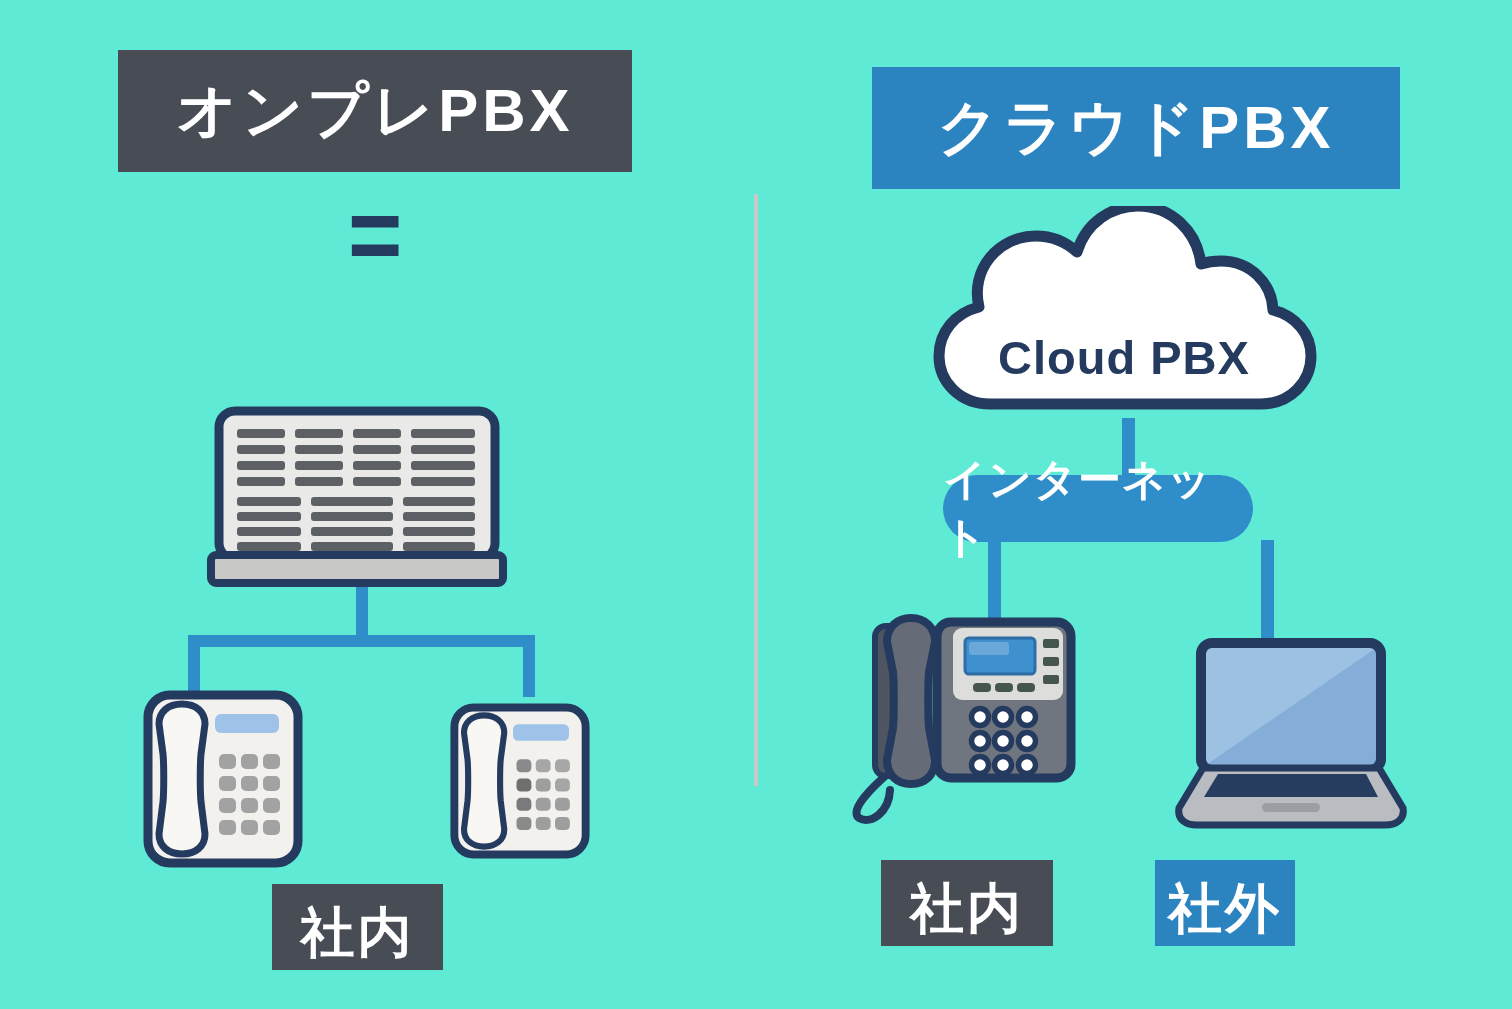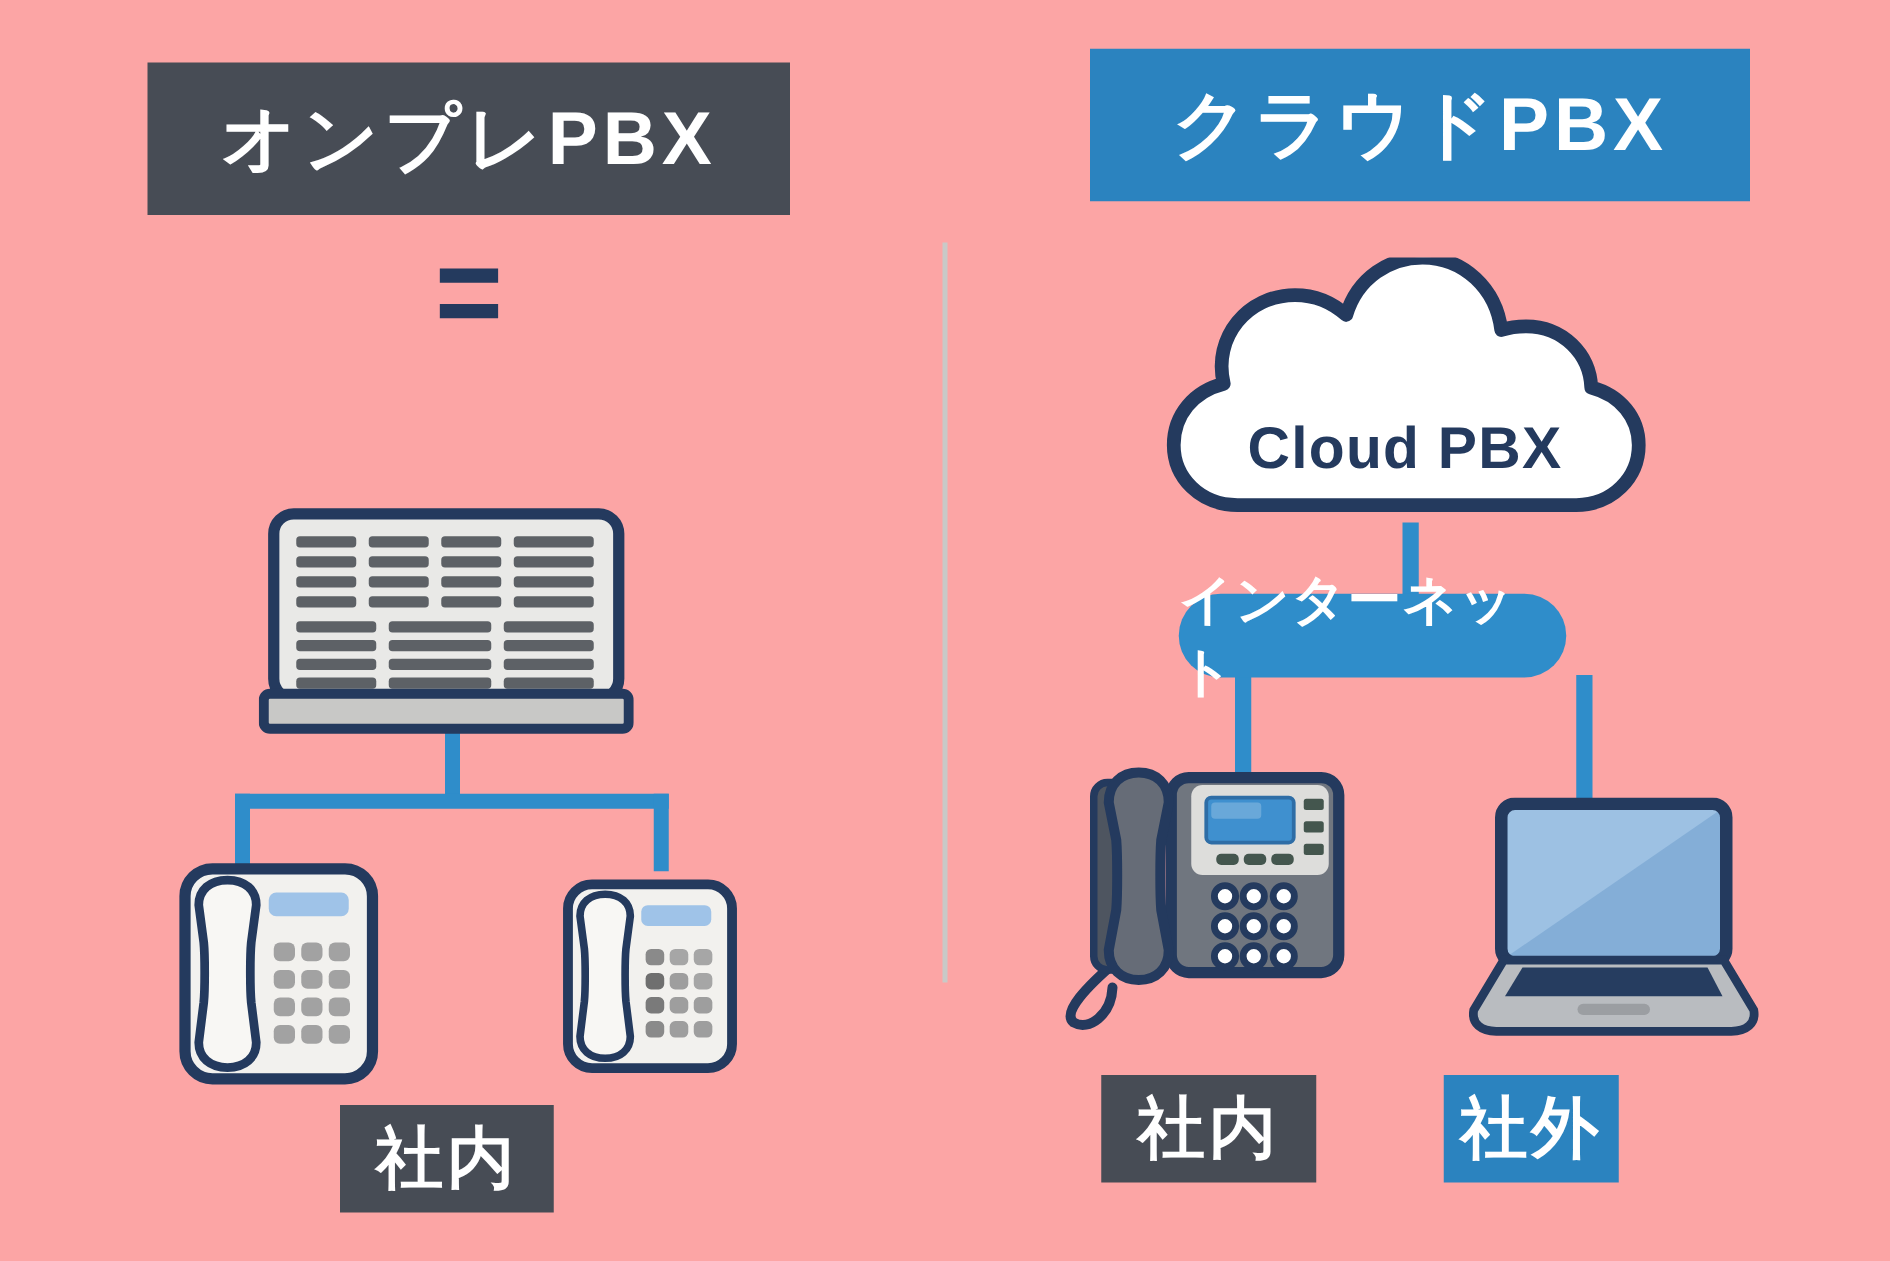--- a/index.html
+++ b/index.html
@@ -1,24 +1,24 @@
 <!DOCTYPE html>
 <html><head>
 <meta charset="utf-8">
 <style>
   html,body{margin:0;padding:0;}
   body{font-family:"Liberation Sans","DejaVu Sans",sans-serif;}
-  #canvas{position:relative;width:1512px;height:1009px;background:#fca5a5;overflow:hidden;}
+  #canvas{position:relative;width:1512px;height:1009px;background:#5eead4;overflow:hidden;}
   .abs{position:absolute;}
 
   
   .hdr{display:flex;align-items:center;justify-content:center;
        font-weight:800;font-size:60px;color:#ffffff;letter-spacing:4px;}
   #hdr-left{left:118px;top:50px;width:514px;height:122px;background:#474c55;}
-  #hdr-right{left:872px;top:39px;width:528px;height:122px;background:#2b83bf;}
+  #hdr-right{left:872px;top:67px;width:528px;height:122px;background:#2b83bf;}
 
   
   #equals-wrap{left:118px;top:198px;width:514px;height:72px;
        display:flex;align-items:center;justify-content:center;}
   #equals-wrap span{display:inline-block;font-size:62px;font-weight:900;color:#243a5e;
        transform:scale(1.5,1.7);}
   #subtitle{left:118px;top:266px;width:514px;text-align:center;
        font-size:58px;font-weight:800;color:#243a5e;letter-spacing:2px;}
   #pbx-label{left:520px;top:458px;font-size:70px;font-weight:800;color:#243a5e;letter-spacing:1px;}
 
@@ -35,21 +35,21 @@
   
   #internet-pill{left:943px;top:475px;width:310px;height:67px;border-radius:34px;
        background:#2f8dca;display:flex;align-items:center;justify-content:center;
        color:#fff;font-size:43px;font-weight:800;letter-spacing:1px;}
 
   
   #cloud-label{left:928px;top:330px;width:392px;text-align:center;
        font-size:47px;font-weight:800;color:#243a5e;letter-spacing:1px;}
 
   
-  .loc{display:flex;align-items:center;justify-content:center;
+  .loc{display:flex;align-items:flex-end;justify-content:center;
        color:#fff;font-size:54px;font-weight:800;letter-spacing:3px;}
   #loc-left{left:272px;top:884px;width:171px;height:86px;background:#474c55;}
   #loc-right-in{left:881px;top:860px;width:172px;height:86px;background:#474c55;}
   #loc-right-out{left:1155px;top:860px;width:140px;height:86px;background:#2b83bf;}
 
   #divider{left:754px;top:194px;width:4px;height:592px;background:#c9c9c7;}
 
   svg{display:block;}
 </style>
 </head>

